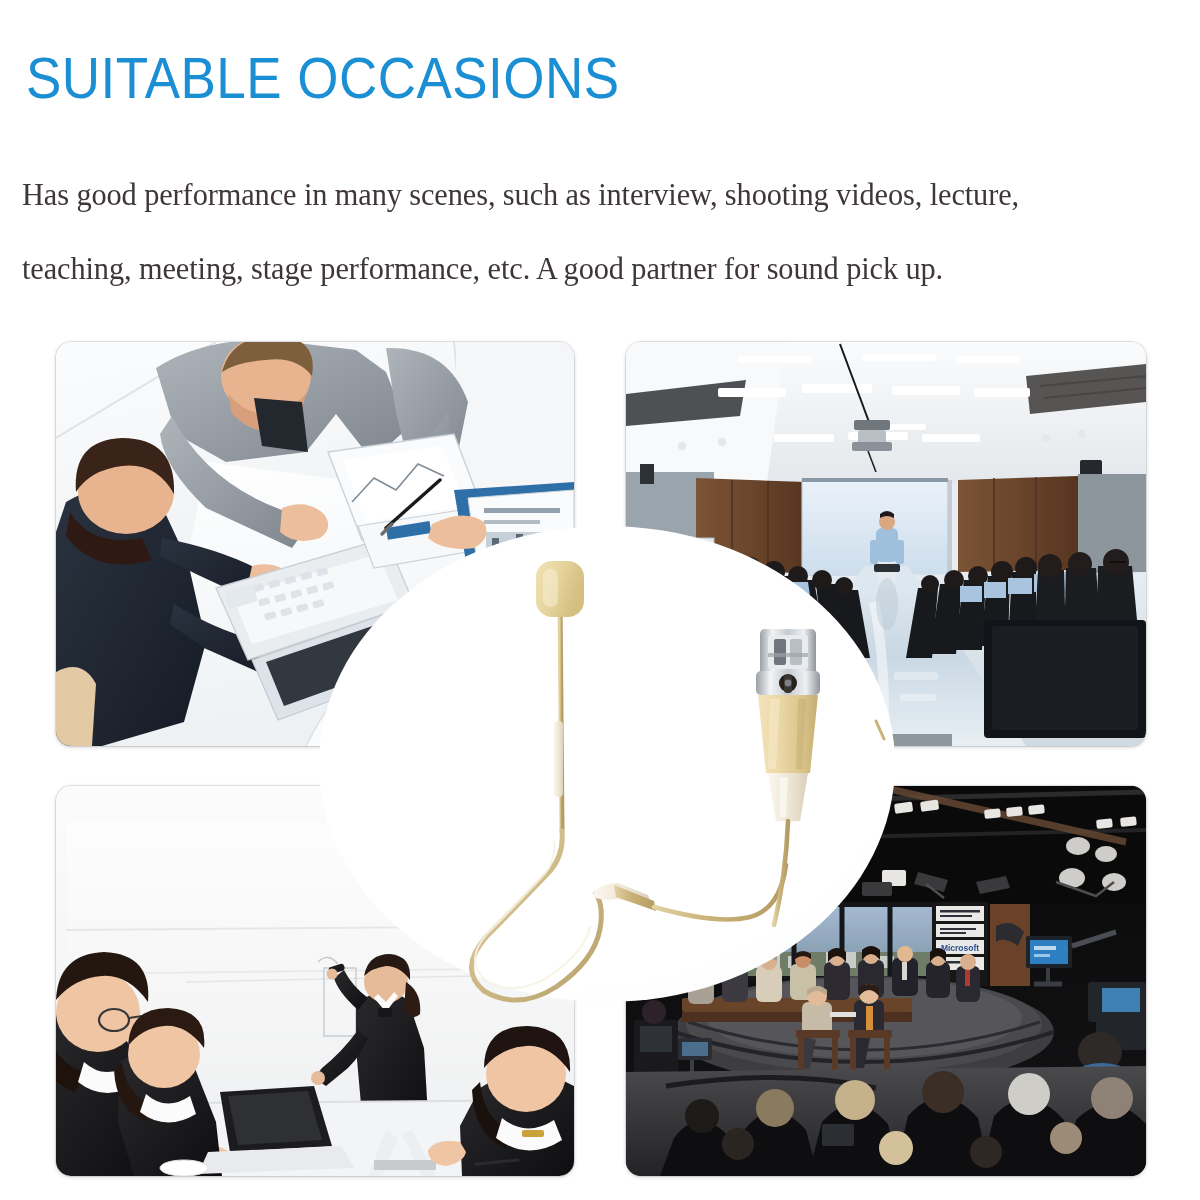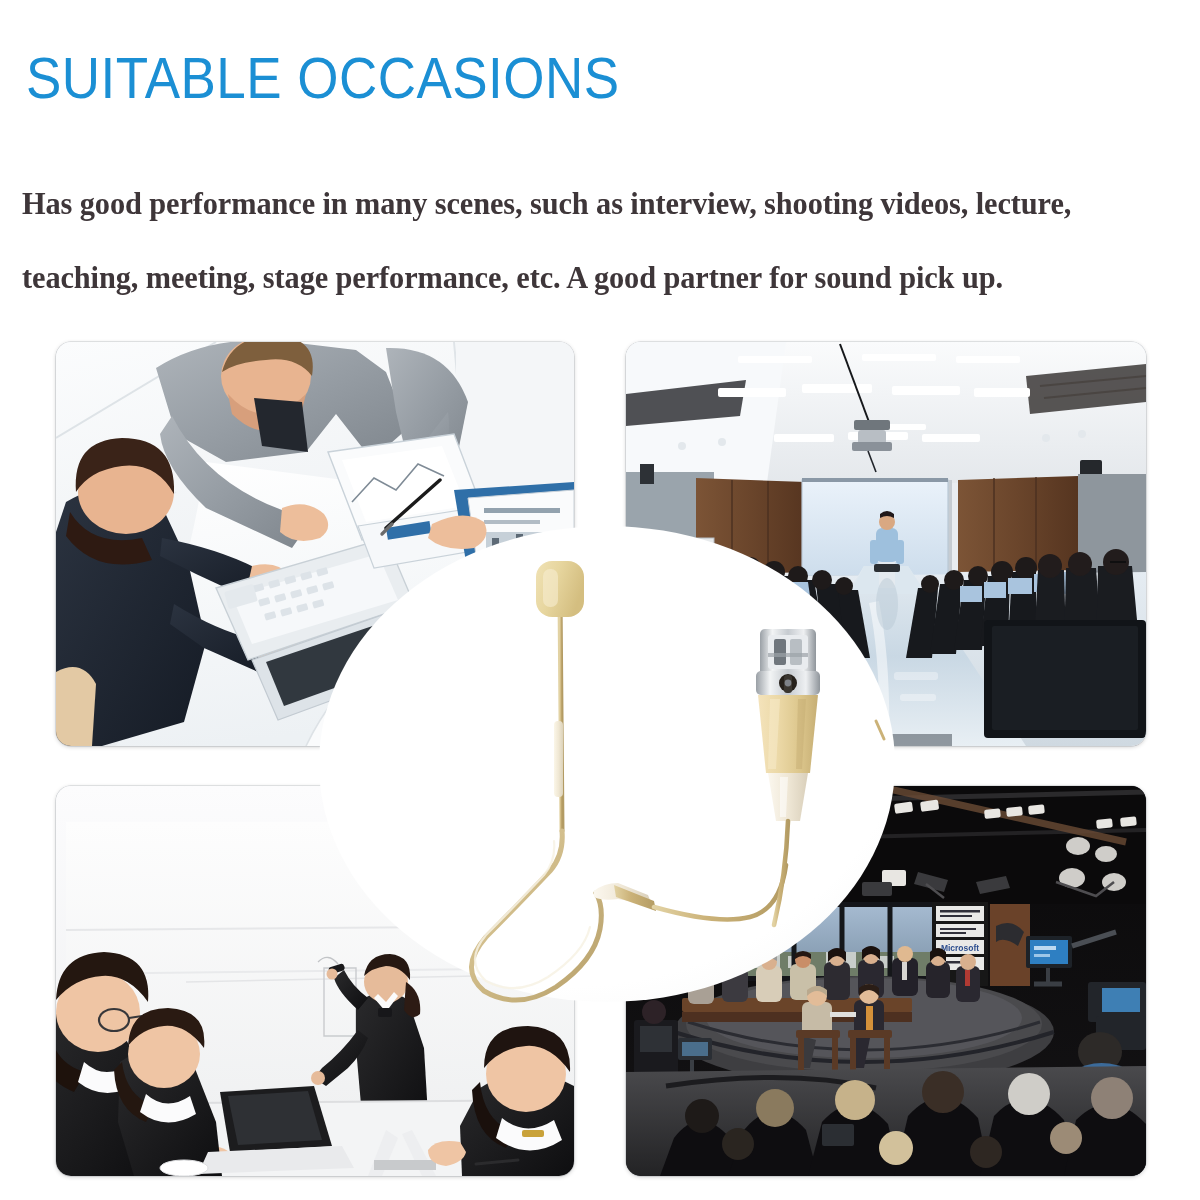--- a/index.html
+++ b/index.html
@@ -25,25 +25,25 @@
     font-weight: 400;
     letter-spacing: 0.5px;
     color: #1B8FD4;
     line-height: 1.0;
     white-space: nowrap;
     transform: scaleX(0.93);
     transform-origin: left center;
   }
   .subcopy {
     position: absolute;
-    left: 22px; top: 167px;
+    left: 22px; top: 158px;
     width: 1160px;
     font-family: "Liberation Serif", serif;
     font-size: 30.5px;
-    font-weight: 700;
+    font-weight: 400;
     color: #3E3639;
     line-height: 74px;
     letter-spacing: -0.1px;
     white-space: nowrap;
   }
   .subcopy .line { display: block; }
   .subcopy .line.l1 { transform: scaleX(0.995); transform-origin: left center; }
   .subcopy .line.l2 { transform: scaleX(0.995); transform-origin: left center; }
 
   

